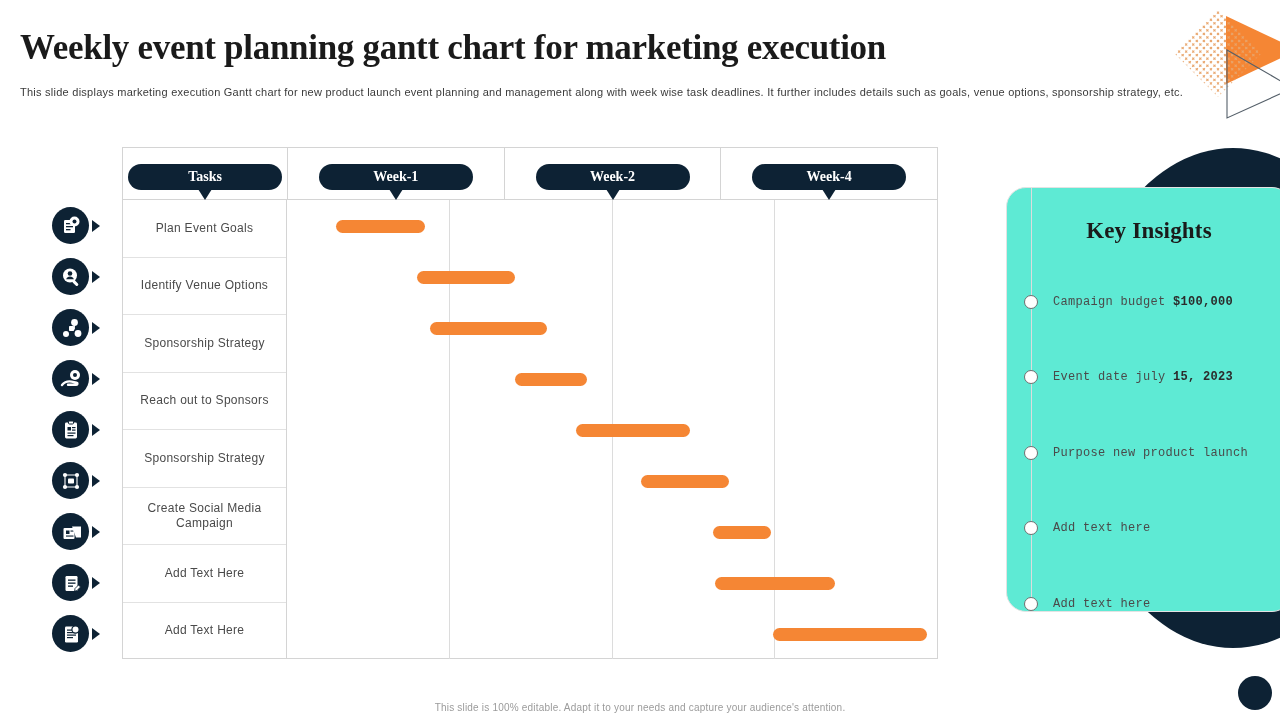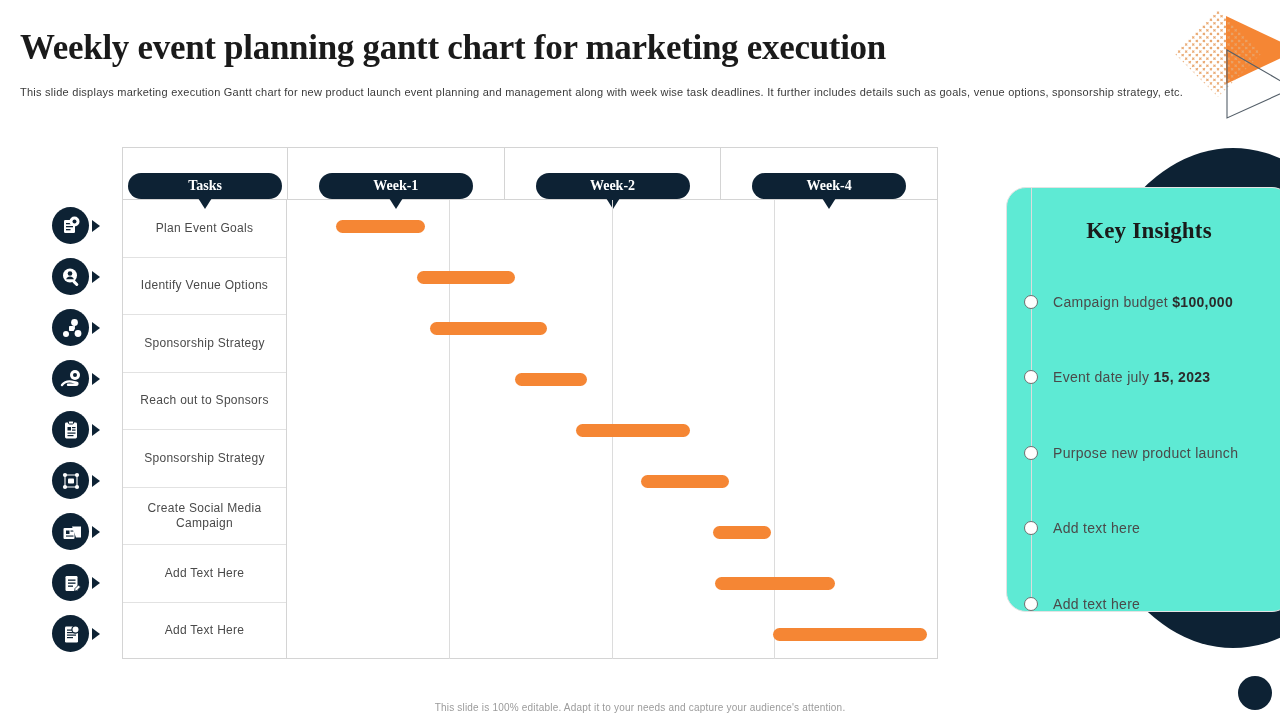--- a/index.html
+++ b/index.html
@@ -92,21 +92,21 @@
   }
   .gantt-head {
     height: 52px;
     position: relative;
     border-bottom: 1px solid #d4d4d4;
     display: flex;
   }
   .head-cell {
     position: relative;
     display: flex;
-    align-items: flex-end;
+    align-items: center;
     justify-content: center;
     padding-top: 7px;
   }
   .head-cell + .head-cell { border-left: 1px solid #d4d4d4; }
   .pill {
     background: #0d2234;
     color: #ffffff;
     font-family: "Liberation Serif", serif;
     font-weight: 700;
     font-size: 14px;
@@ -248,23 +248,24 @@
     position: absolute;
     left: 17px;
     top: 50%;
     margin-top: -7px;
     width: 14px; height: 14px;
     border: 1.4px solid #6f6f6f;
     border-radius: 50%;
     background: #fff;
   }
   .insight-text {
-    font-size: 14px;
+    font-size: 12px;
     color: #4a4a4a;
     letter-spacing: 0.3px;
+    font-family: Liberation Mono, monospace;
   }
   .insight-text b { color: #2b2b2b; font-weight: 700; }
 
   
   .footer-note {
     position: absolute;
     left: 0; right: 0;
     top: 702px;
     text-align: center;
     font-size: 10px;

